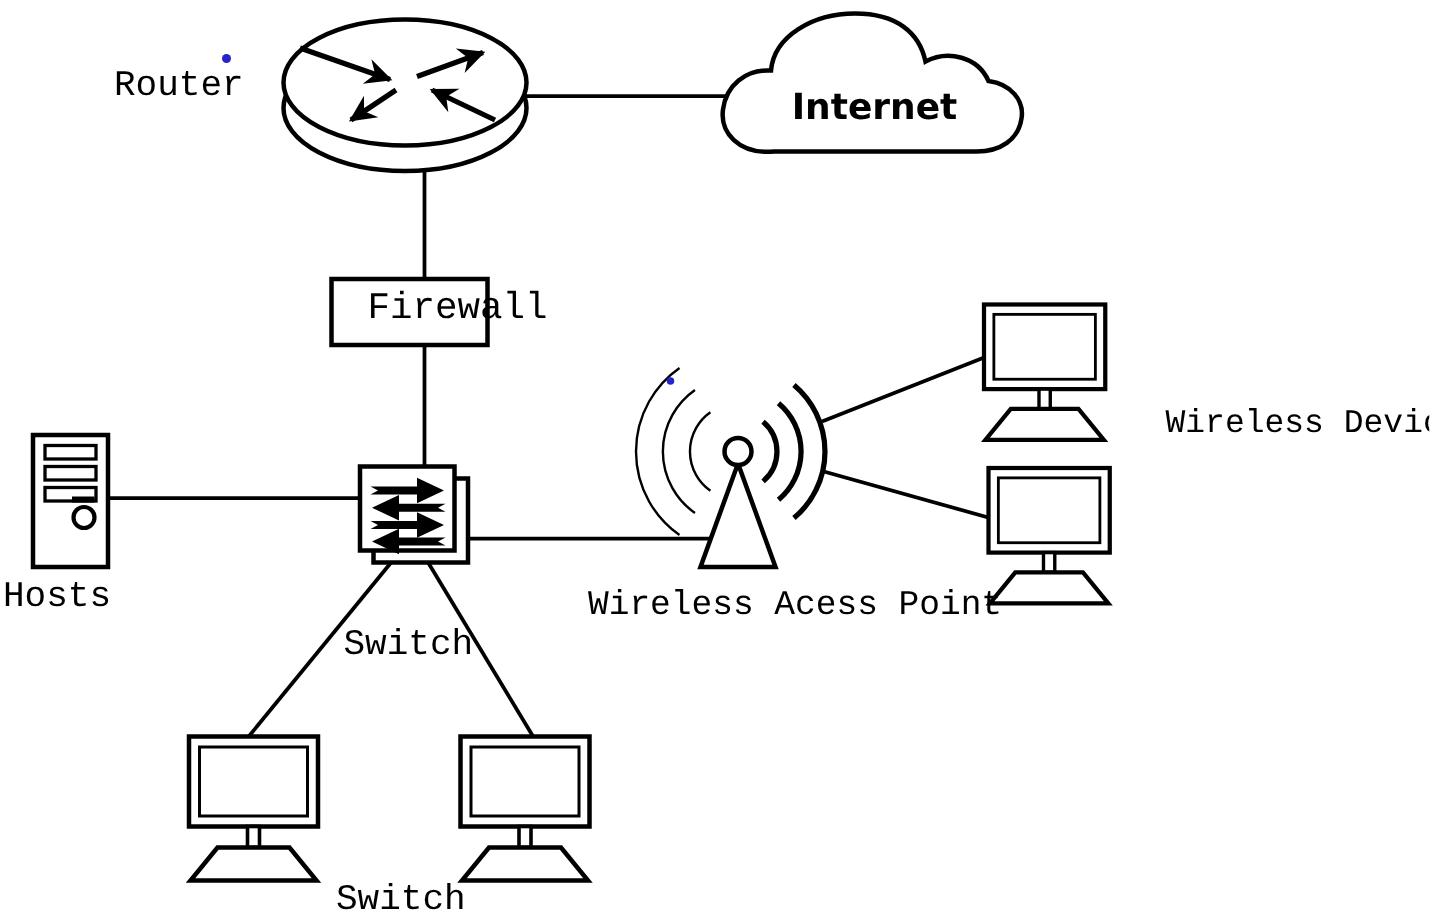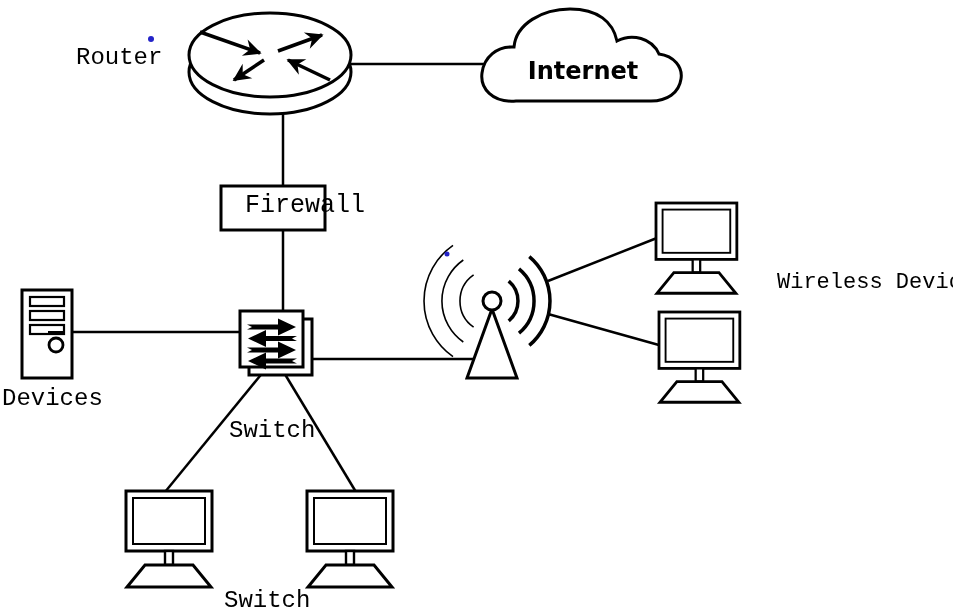--- a/index.html
+++ b/index.html
@@ -137,18 +137,19 @@
     <use href="#monitor" transform="translate(656,203) scale(0.94)"></use>
     <use href="#monitor" transform="translate(659,312) scale(0.94)"></use>
 
     <circle cx="151" cy="39" r="3" fill="#2424c8"></circle>
     <circle cx="447" cy="254" r="2.5" fill="#2424c8"></circle>
   </svg>
 
   <div class="node-label lbl-router">Router</div>
   <div class="node-label lbl-internet">Internet</div>
   <div class="node-label lbl-firewall">Firewall</div>
-  <div class="node-label lbl-server">Devices</div>
+  <div class="node-label lbl-server">Hosts</div>
   <div class="node-label lbl-switch">Switch</div>
+  <div class="node-label lbl-wap">Wireless Acess Point</div>
   <div class="node-label lbl-wdev">Wireless Devices</div>
   <div class="node-label lbl-hosts">Switch</div>
 
 </div>
 
 </body></html>

